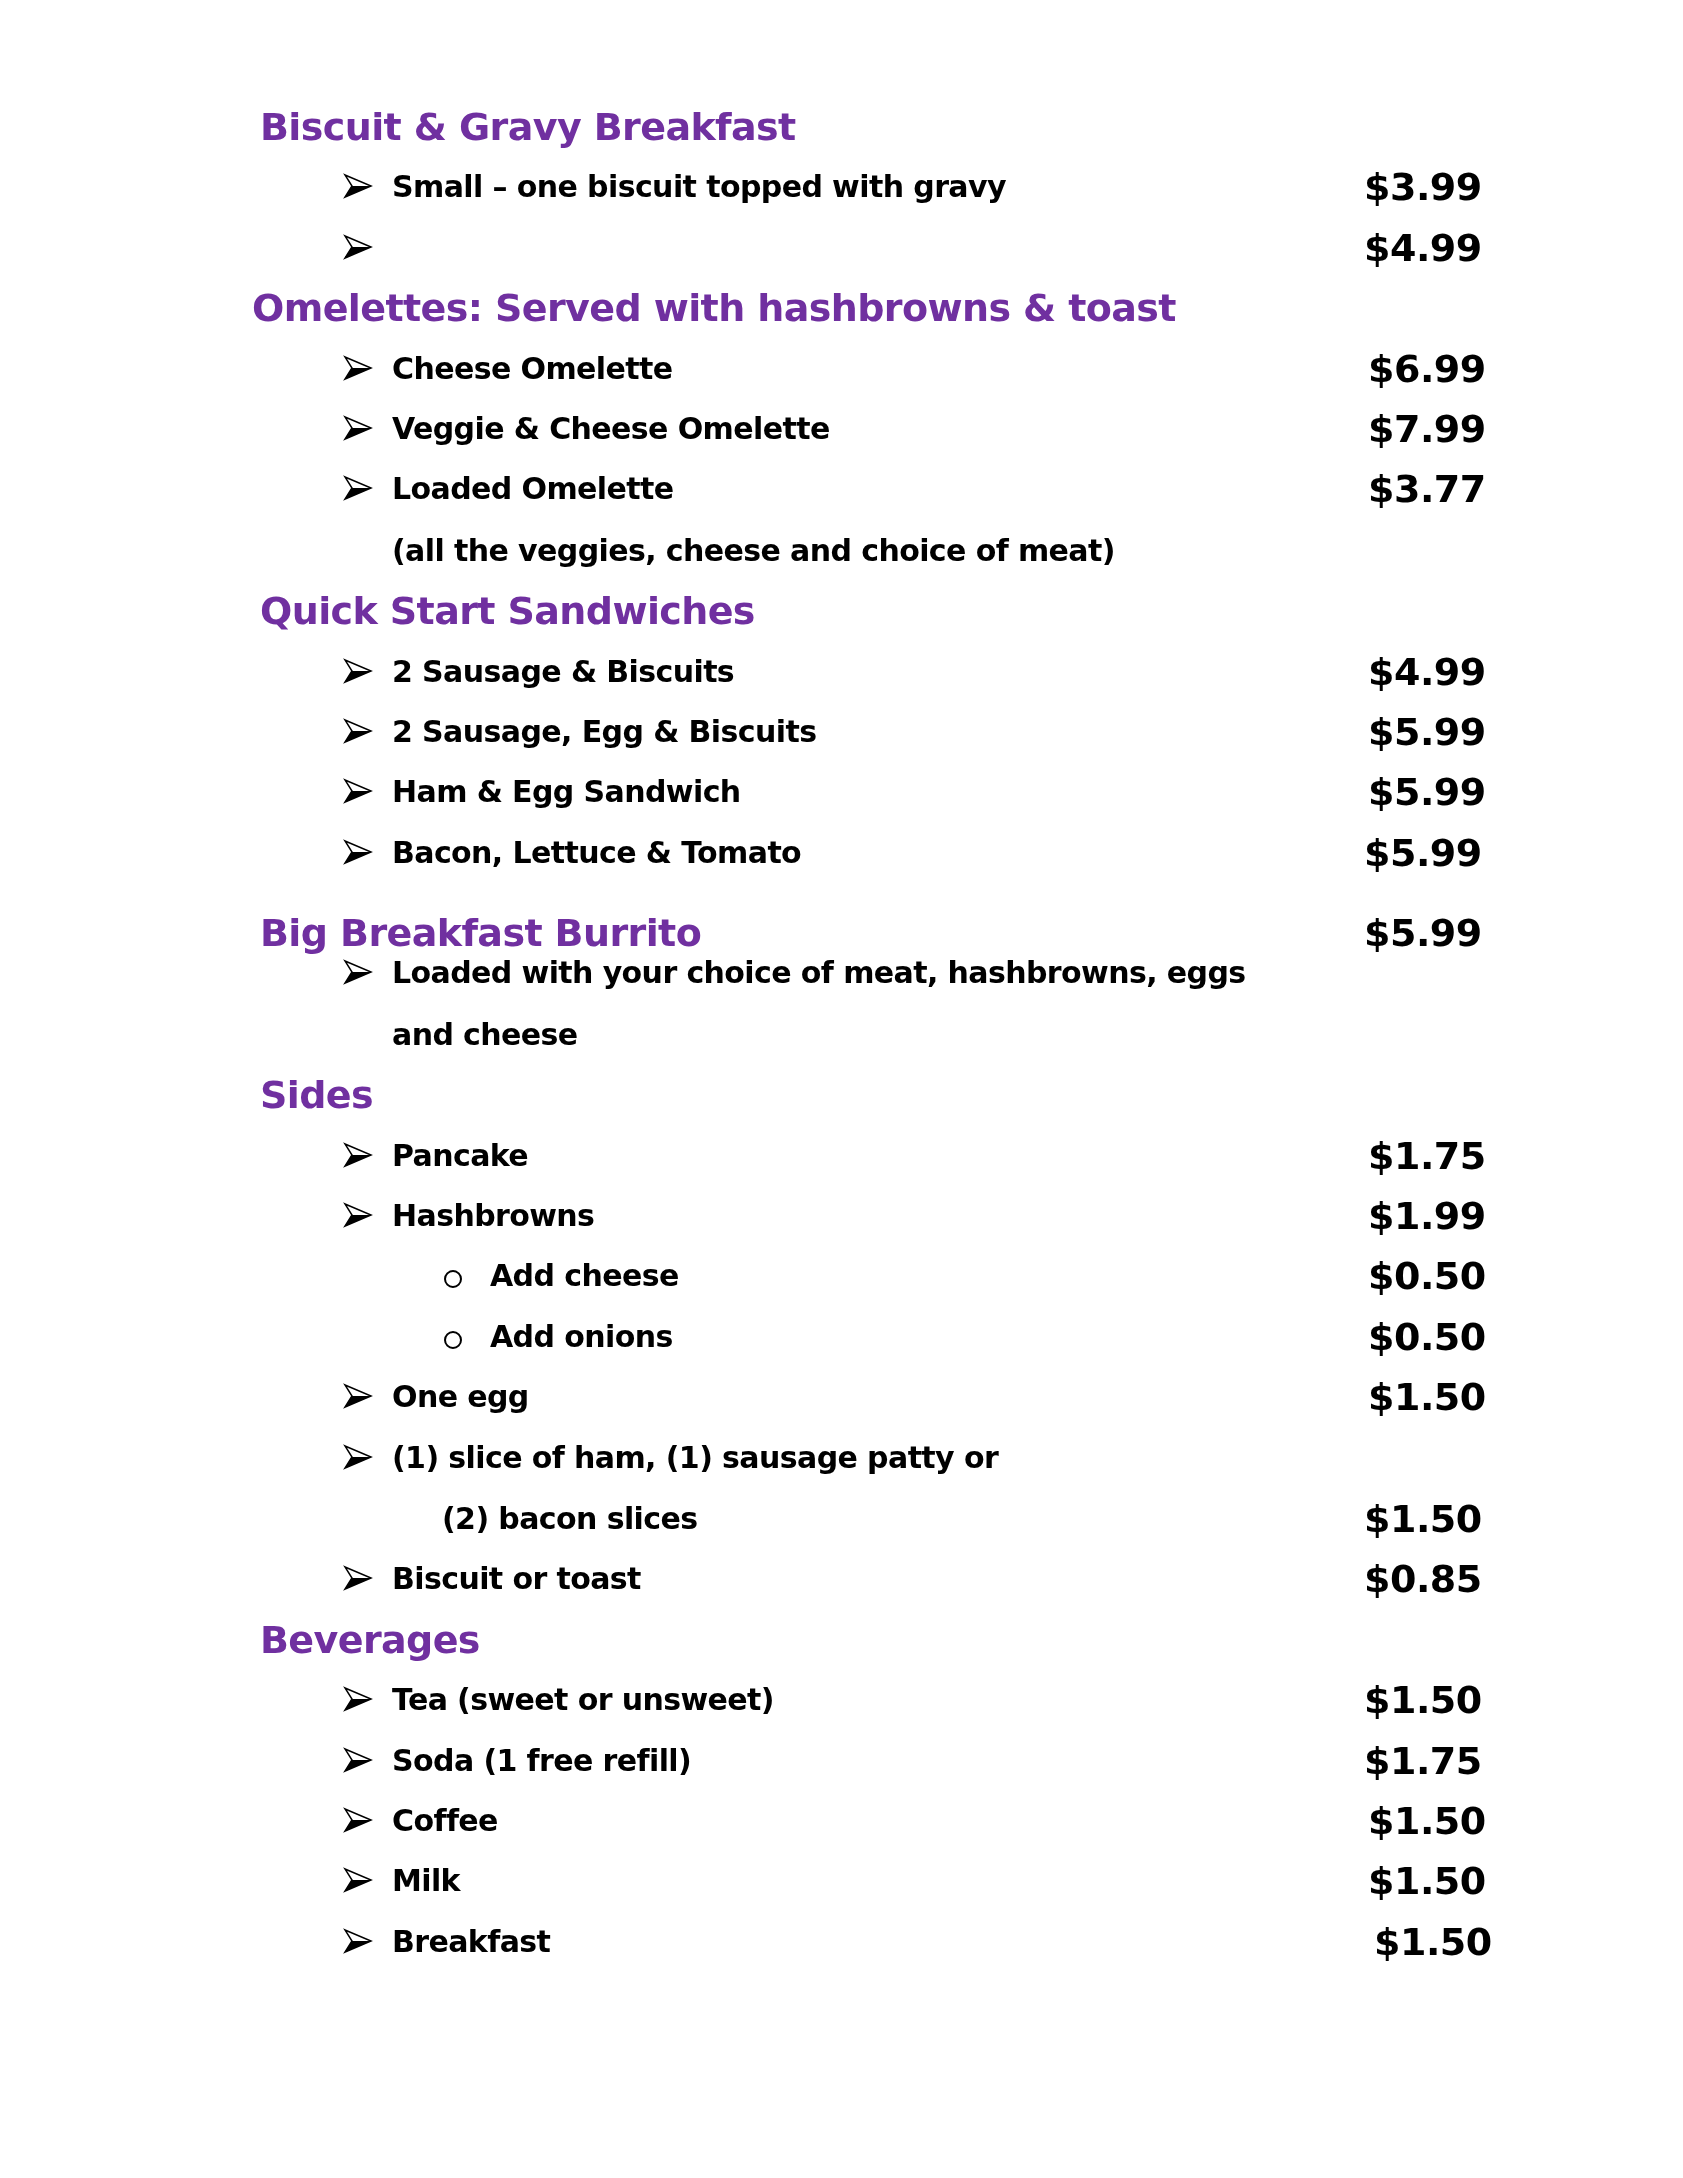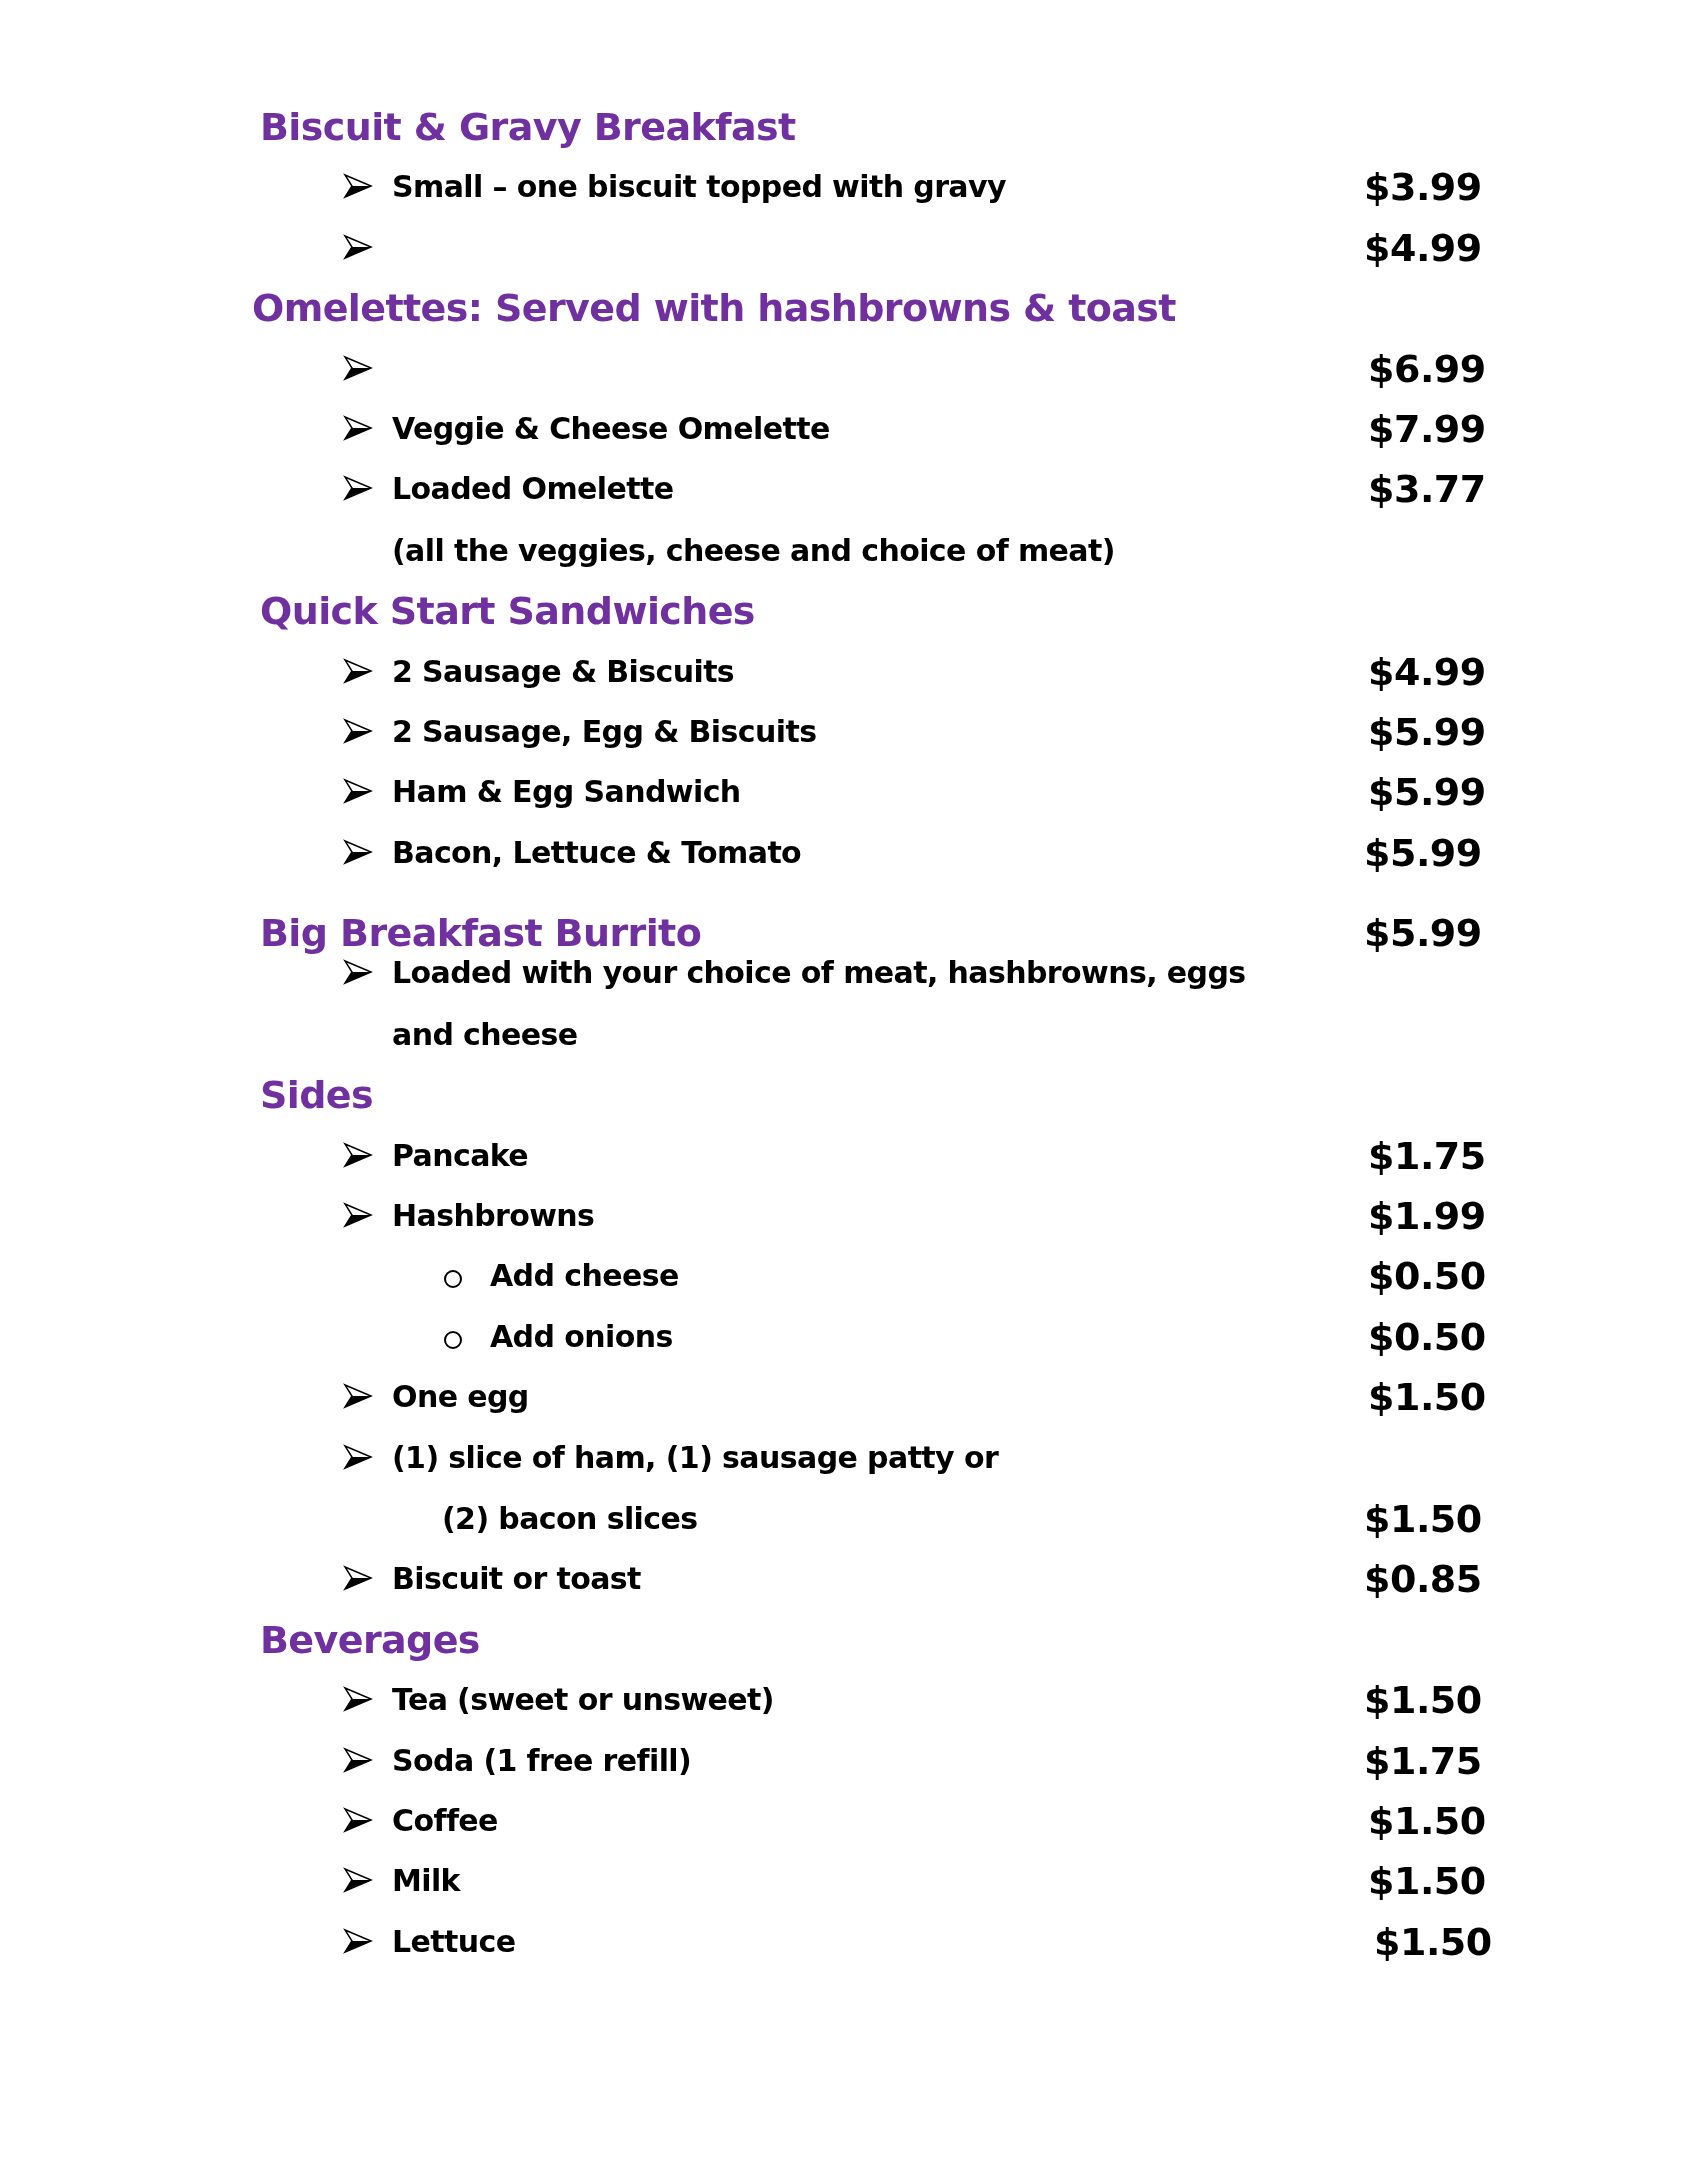--- a/index.html
+++ b/index.html
@@ -41,20 +41,21 @@
   <span class="price" style="left:1364px">$4.99</span>
 </div>
 
 <div class="line" style="top:278px">
   <span class="heading" style="left:252px">Omelettes: Served with hashbrowns &amp; toast</span>
 </div>
 <div class="line" style="top:339px">
   <svg class="bullet" viewBox="0 0 30 30" width="30" height="30">
       <use href="#arrow"></use>
     </svg>
+  <span class="text" style="left:392px">Cheese Omelette</span>
   <span class="price" style="left:1368px">$6.99</span>
 </div>
 <div class="line" style="top:399px">
   <svg class="bullet" viewBox="0 0 30 30" width="30" height="30">
       <use href="#arrow"></use>
     </svg>
   <span class="text" style="left:392px">Veggie &amp; Cheese Omelette</span>
   <span class="price" style="left:1368px">$7.99</span>
 </div>
 <div class="line" style="top:459px">
@@ -194,16 +195,16 @@
   <svg class="bullet" viewBox="0 0 30 30" width="30" height="30">
       <use href="#arrow"></use>
     </svg>
   <span class="text" style="left:392px">Milk</span>
   <span class="price" style="left:1368px">$1.50</span>
 </div>
 <div class="line" style="top:1912px">
   <svg class="bullet" viewBox="0 0 30 30" width="30" height="30">
       <use href="#arrow"></use>
     </svg>
-  <span class="text" style="left:392px">Lettuce</span>
+  <span class="text" style="left:392px">Breakfast</span>
   <span class="price" style="left:1374px">$1.50</span>
 </div>
 
 
 </body></html>

